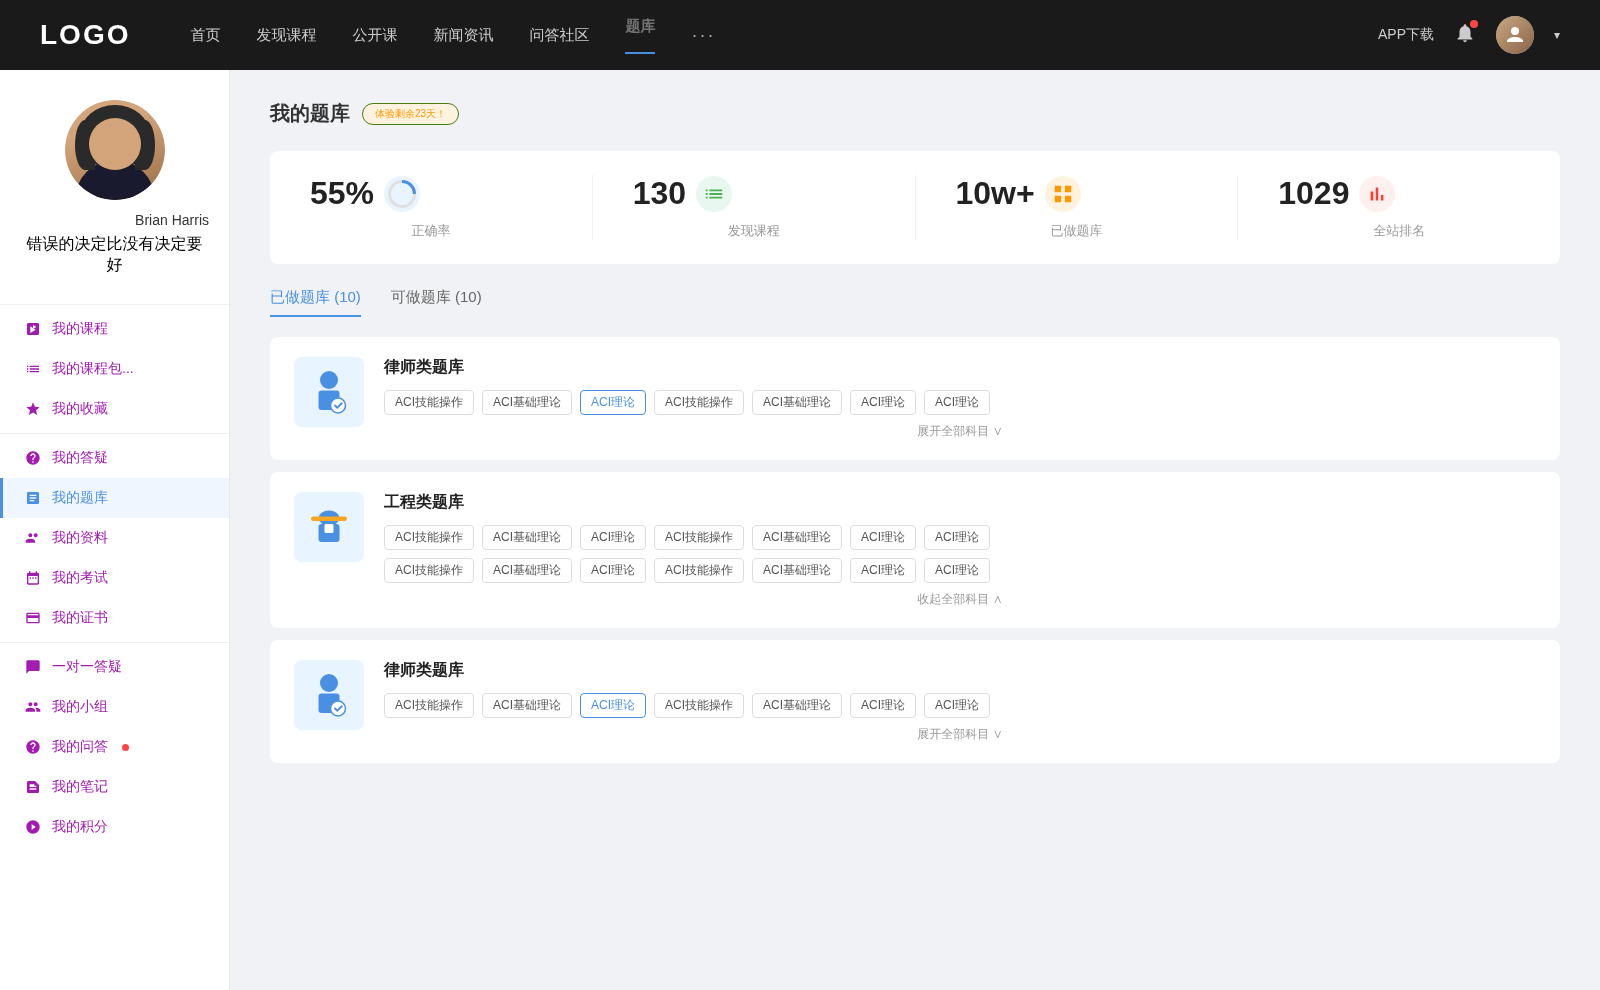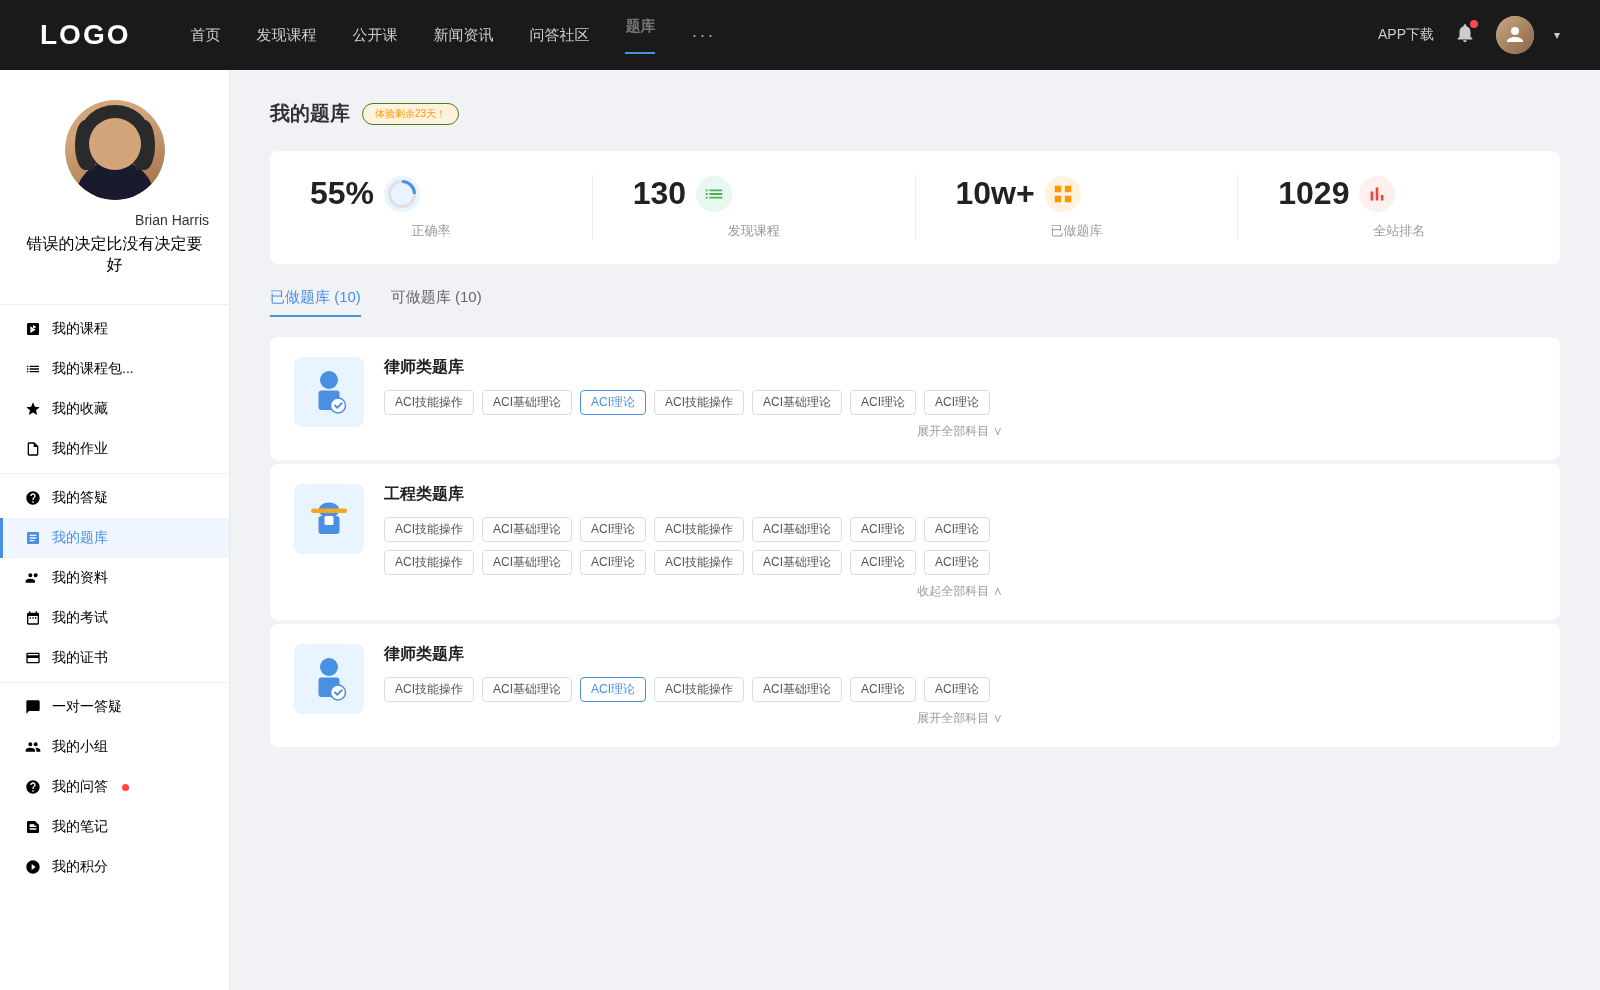--- a/index.html
+++ b/index.html
@@ -52,21 +52,21 @@
     .sidebar-name { font-size: 14px; color: #333; font-weight: 500; margin-bottom: 6px; text-align: right; }
     .sidebar-motto { font-size: 16px; color: #000000; }
     .sidebar-divider { height: 1px; background: #f0f0f0; margin: 4px 0; }
 
     .sidebar-menu { list-style: none; }
     .sidebar-menu-item {
       display: flex; align-items: center; gap: 10px;
       padding: 11px 24px;
       cursor: pointer;
       font-size: 14px;
-      color: #000000;
+      color: #a21caf;
       position: relative;
     }
     .sidebar-menu-item.active { color: #4a90e2; background: #f0f6ff; }
     .sidebar-menu-item.active::before {
       content: '';
       position: absolute;
       left: 0; top: 0; bottom: 0;
       width: 3px;
       background: #4a90e2;
     }
@@ -123,21 +123,21 @@
       color: #666;
       cursor: pointer;
       padding-bottom: 8px;
     }
     .tab-item.active {
       color: #4a90e2;
       border-bottom: 2px solid #4a90e2;
     }
 
     
-    .qbank-list { display: flex; flex-direction: column; gap: 4px; }
+    .qbank-list { display: flex; flex-direction: column; gap: 12px; }
     .qbank-card {
       background: #fff;
       border-radius: 8px;
       padding: 20px 24px;
       display: flex;
       align-items: flex-start;
       gap: 20px;
     }
     .qbank-icon-wrap {
       width: 70px; height: 70px;
@@ -249,28 +249,20 @@
 
       <li class="sidebar-menu-item">
         <span class="menu-icon">
           <svg viewBox="0 0 24 24">
               <path d="M12 17.27L18.18 21l-1.64-7.03L22 9.24l-7.19-.61L12 2 9.19 8.63 2 9.24l5.46 4.73L5.82 21z"></path>
             </svg>
         </span>
         <span>我的收藏</span>
       </li>
 
-      <li class="sidebar-menu-item">
-        <span class="menu-icon">
-          <svg viewBox="0 0 24 24">
-              <path d="M14 2H6c-1.1 0-2 .9-2 2v16c0 1.1.9 2 2 2h12c1.1 0 2-.9 2-2V8l-6-6zM6 20V4h7v5h5v11H6z"></path>
-            </svg>
-        </span>
-        <span>我的作业</span>
-      </li>
 
       <div class="sidebar-divider"></div>
 
       <li class="sidebar-menu-item">
         <span class="menu-icon">
           <svg viewBox="0 0 24 24">
               <path d="M12 2C6.48 2 2 6.48 2 12s4.48 10 10 10 10-4.48 10-10S17.52 2 12 2zm1 17h-2v-2h2v2zm2.07-7.75l-.9.92C13.45 12.9 13 13.5 13 15h-2v-.5c0-1.1.45-2.1 1.17-2.83l1.24-1.26c.37-.36.59-.86.59-1.41 0-1.1-.9-2-2-2s-2 .9-2 2H8c0-2.21 1.79-4 4-4s4 1.79 4 4c0 .88-.36 1.68-.93 2.25z"></path>
             </svg>
         </span>
         <span>我的答疑</span>

